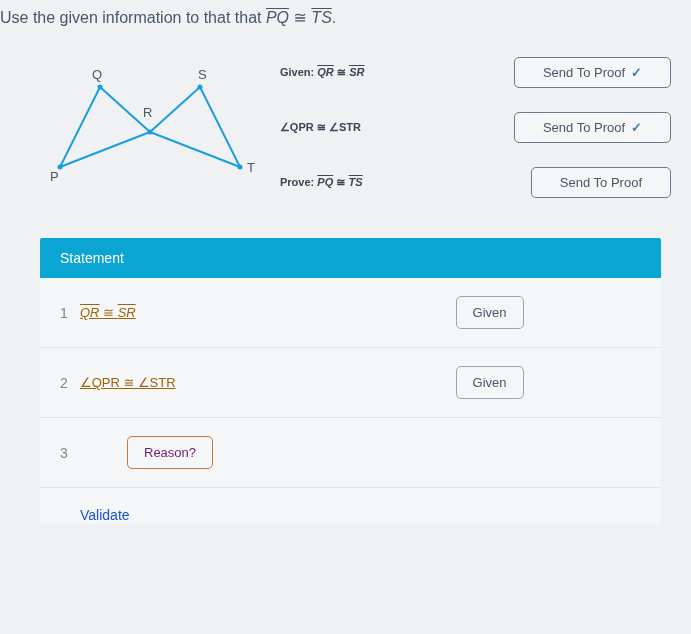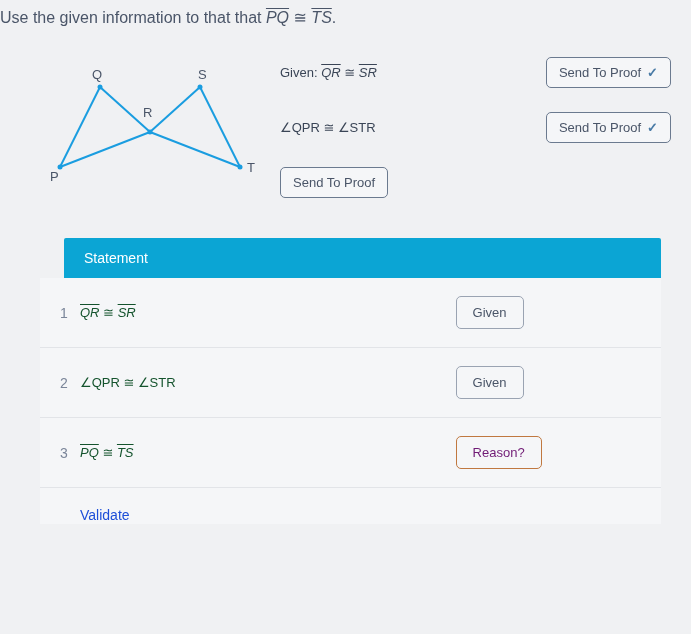--- a/index.html
+++ b/index.html
@@ -36,31 +36,31 @@
       gap: 24px;
       padding-top: 0;
     }
     .statement-row {
       display: flex;
       align-items: center;
       justify-content: space-between;
       gap: 10px;
     }
     .statement-text {
-      font-size: 13px;
+      font-size: 11px;
       color: #3a4556;
-      font-weight: 400;
+      font-weight: 700;
       text-align: center;
     }
     .statement-text .overline { text-decoration: overline; font-style: italic; }
     .send-btn {
       border: 1px solid #6b7a8f;
       background: #f5f6f8;
       color: #4a5568;
-      padding: 7px 12px;
+      padding: 7px 28px;
       border-radius: 5px;
       font-size: 13px;
       display: flex;
       align-items: center;
       gap: 6px;
       cursor: pointer;
       white-space: nowrap;
     }
     .send-btn.checked::after {
       content: '✓';
@@ -70,40 +70,40 @@
     .proof-table {
       margin: 20px 30px 0 40px;
     }
     .table-header {
       background: #0ba5d4;
       color: white;
       display: flex;
       padding: 12px 20px;
       font-size: 14px;
       border-radius: 2px 2px 0 0;
-      margin-left: 24px;
     }
     .col-statement { flex: 0 0 60%; }
     .col-reason { flex: 0 0 40%; }
     .table-row {
       display: flex;
       align-items: center;
       padding: 18px 20px;
       background: #f5f6f8;
       border-bottom: 1px solid #e2e4e8;
     }
     .row-num {
       width: 20px;
       color: #7a8599;
       font-size: 14px;
     }
     .row-statement {
       flex: 1;
-      color: #14532d;
-      font-size: 13px;
+      color: #a16207;
+      font-size: 13px;
+      text-decoration: underline;
     }
     .row-statement .overline { text-decoration: overline; font-style: italic; }
     .row-reason {
       flex: 0 0 40%;
     }
     .reason-btn {
       border: 1px solid #9aa3b2;
       background: #f5f6f8;
       color: #4a5568;
       padding: 8px 16px;
@@ -176,20 +176,23 @@
     </div>
     <div class="statement-row">
       <div class="statement-text">
         <span>∠QPR</span><span> ≅ </span><span>∠STR</span>
       </div>
       <button class="send-btn checked">
           <span>Send To Proof</span>
         </button>
     </div>
     <div class="statement-row">
+      <div class="statement-text">
+        <span>Prove:</span> <span class="overline">PQ</span><span> ≅ </span><span class="overline">TS</span>
+      </div>
       <button class="send-btn">
           <span>Send To Proof</span>
         </button>
     </div>
   </div>
 </div>
 
 <div class="proof-table">
   <div class="table-header">
     <div class="col-statement">Statement</div>
@@ -210,23 +213,20 @@
     <div class="row-statement">
       <span>∠QPR</span><span> ≅ </span><span>∠STR</span>
     </div>
     <div class="row-reason">
       <button class="reason-btn">Given</button>
     </div>
   </div>
 
   <div class="table-row">
     <div class="row-num">3</div>
-    <div class="row-statement">
-      <span class="overline">PQ</span><span> ≅ </span><span class="overline">TS</span>
-    </div>
     <div class="row-reason">
       <button class="reason-btn question">Reason?</button>
     </div>
   </div>
 
   <div class="validate-row">
     <span class="validate-text">Validate</span>
   </div>
 </div>
 

